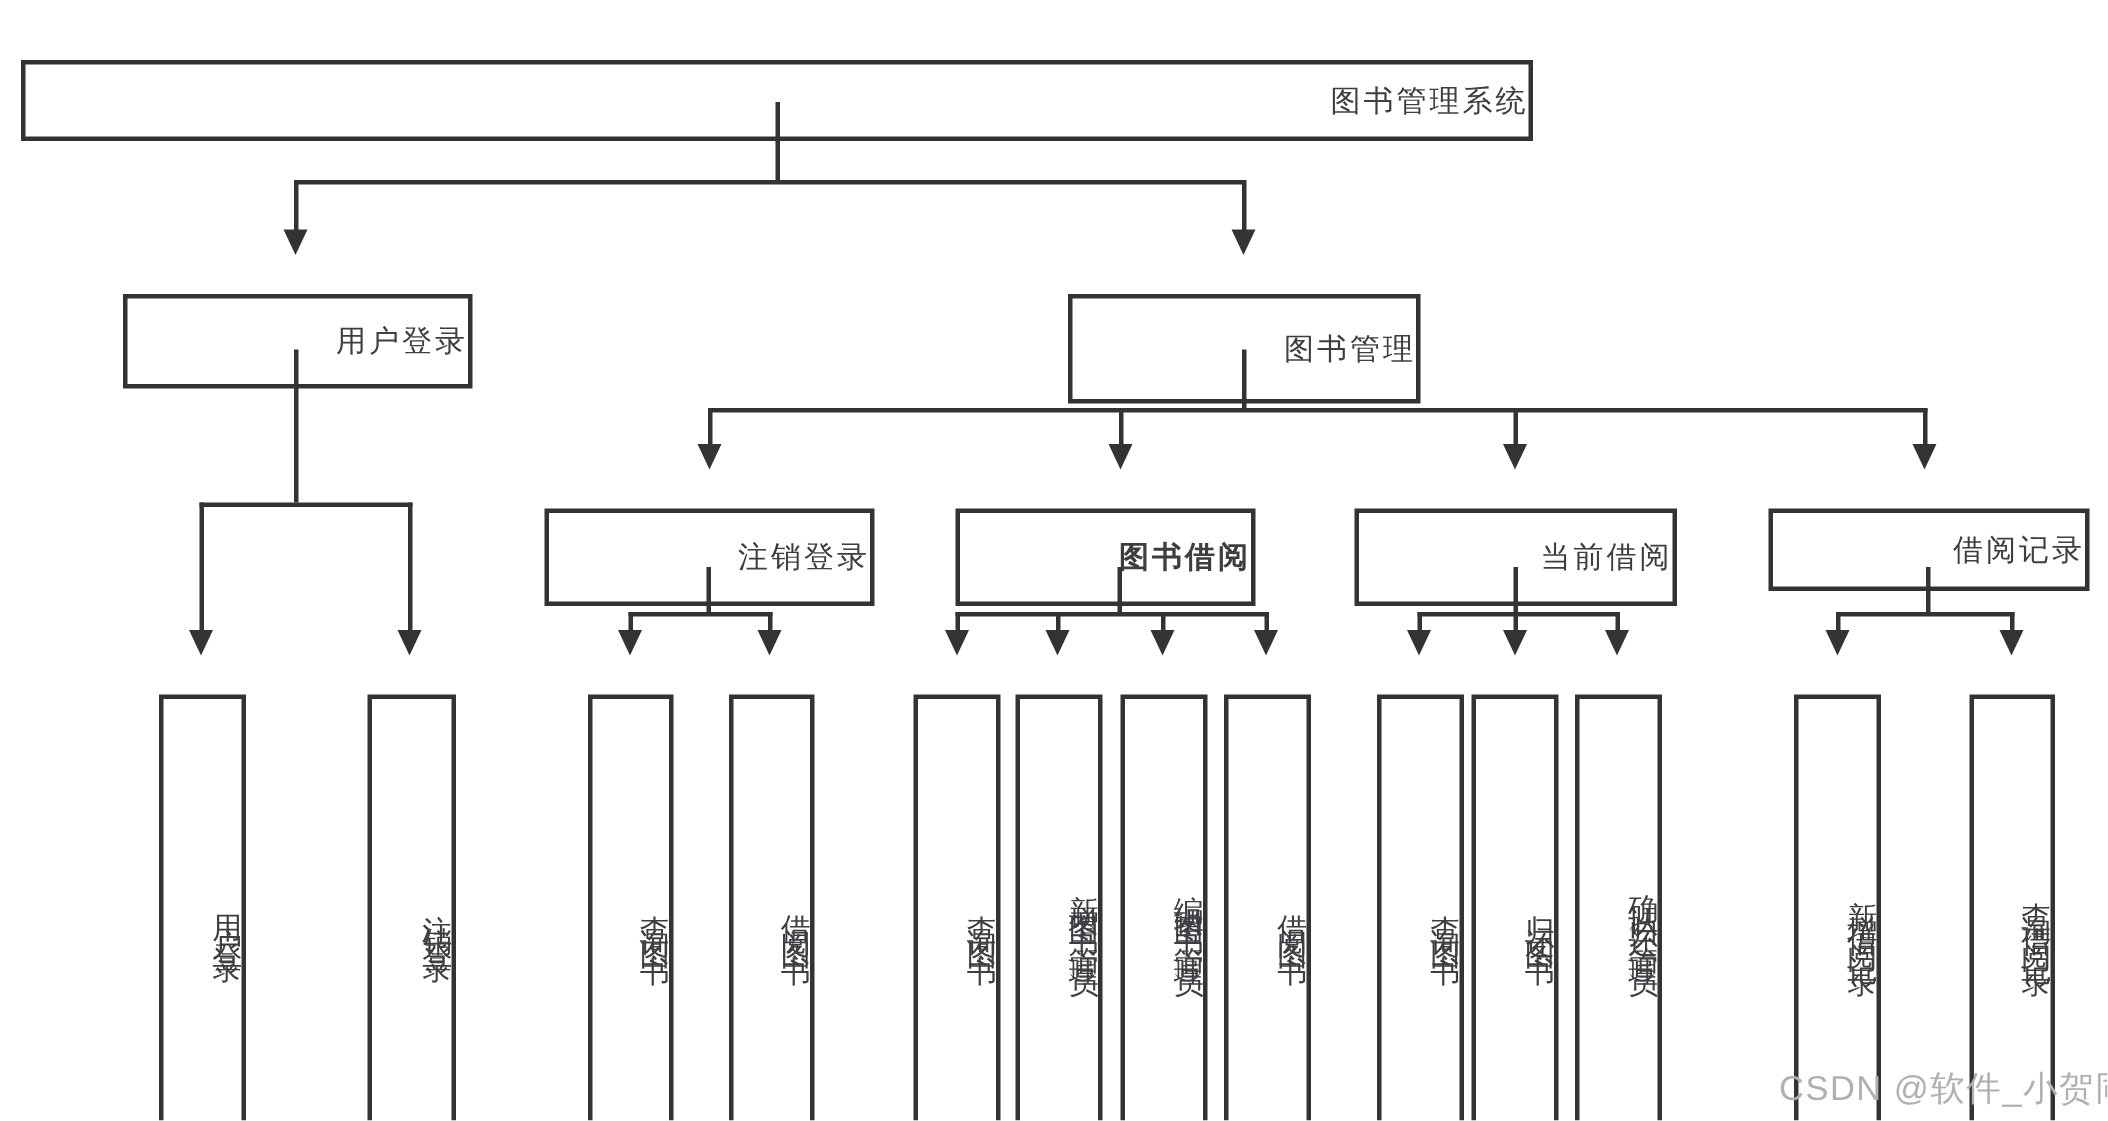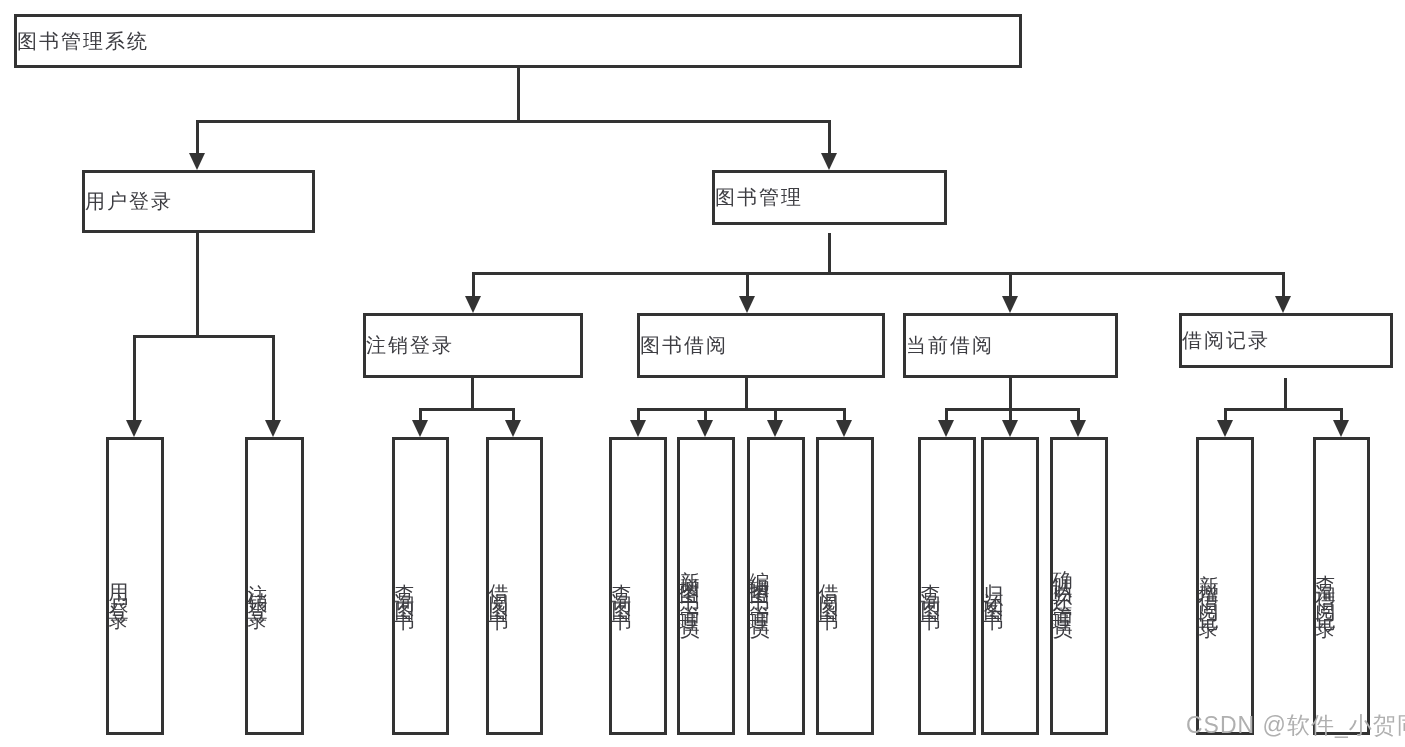--- a/index.html
+++ b/index.html
@@ -17,22 +17,23 @@
     background: var(--background);
     font-family: "Liberation Sans", "DejaVu Sans", sans-serif;
     overflow: hidden;
   }
   .box {
     position: absolute;
     border: 3px solid var(--line);
     background: var(--background);
     display: flex;
     align-items: center;
-    justify-content: flex-start;
+    justify-content: flex-end;
     color: var(--text);
+    margin-top: 26px;
   }
   .hlabel {
     font-size: 20px;
     letter-spacing: 2px;
     white-space: nowrap;
   }
   .vlabel {
     writing-mode: vertical-rl;
     text-orientation: mixed;
     font-size: 20px;
@@ -76,21 +77,21 @@
   <div class="line" style="left:517px; top:68px; width:3px; height:52px;"></div>
   <div class="line" style="left:196px; top:120px; width:634px; height:3px;"></div>
   <div class="line" style="left:196px; top:120px; width:3px; height:35px;"></div>
   <div class="arrowhead" style="left:189px; top:153px;"></div>
   <div class="line" style="left:828px; top:120px; width:3px; height:35px;"></div>
   <div class="arrowhead" style="left:821px; top:153px;"></div>
 
   <div class="box" style="left:82px; top:170px; width:233px; height:63px;">
     <span class="hlabel">用户登录</span>
   </div>
-  <div class="box" style="left:712px; top:170px; width:235px; height:55px;">
+  <div class="box" style="left:712px; top:170px; width:235px; height:73px;">
     <span class="hlabel">图书管理</span>
   </div>
 
   <div class="line" style="left:196px; top:233px; width:3px; height:102px;"></div>
   <div class="line" style="left:133px; top:335px; width:142px; height:3px;"></div>
   <div class="line" style="left:133px; top:335px; width:3px; height:87px;"></div>
   <div class="arrowhead" style="left:126px; top:420px;"></div>
   <div class="line" style="left:272px; top:335px; width:3px; height:87px;"></div>
   <div class="arrowhead" style="left:265px; top:420px;"></div>
 
@@ -101,21 +102,21 @@
   <div class="line" style="left:746px; top:272px; width:3px; height:27px;"></div>
   <div class="arrowhead" style="left:739px; top:296px;"></div>
   <div class="line" style="left:1009px; top:272px; width:3px; height:27px;"></div>
   <div class="arrowhead" style="left:1002px; top:296px;"></div>
   <div class="line" style="left:1282px; top:272px; width:3px; height:27px;"></div>
   <div class="arrowhead" style="left:1275px; top:296px;"></div>
 
   <div class="box" style="left:363px; top:313px; width:220px; height:65px;">
     <span class="hlabel">注销登录</span>
   </div>
-  <div class="box" style="left:637px; top:313px; width:248px; height:65px;">
+  <div class="box" style="left:637px; top:313px; width:200px; height:65px;font-weight:bold;">
     <span class="hlabel">图书借阅</span>
   </div>
   <div class="box" style="left:903px; top:313px; width:215px; height:65px;">
     <span class="hlabel">当前借阅</span>
   </div>
   <div class="box" style="left:1179px; top:313px; width:214px; height:55px;">
     <span class="hlabel">借阅记录</span>
   </div>
 
   <div class="line" style="left:471px; top:378px; width:3px; height:30px;"></div>

